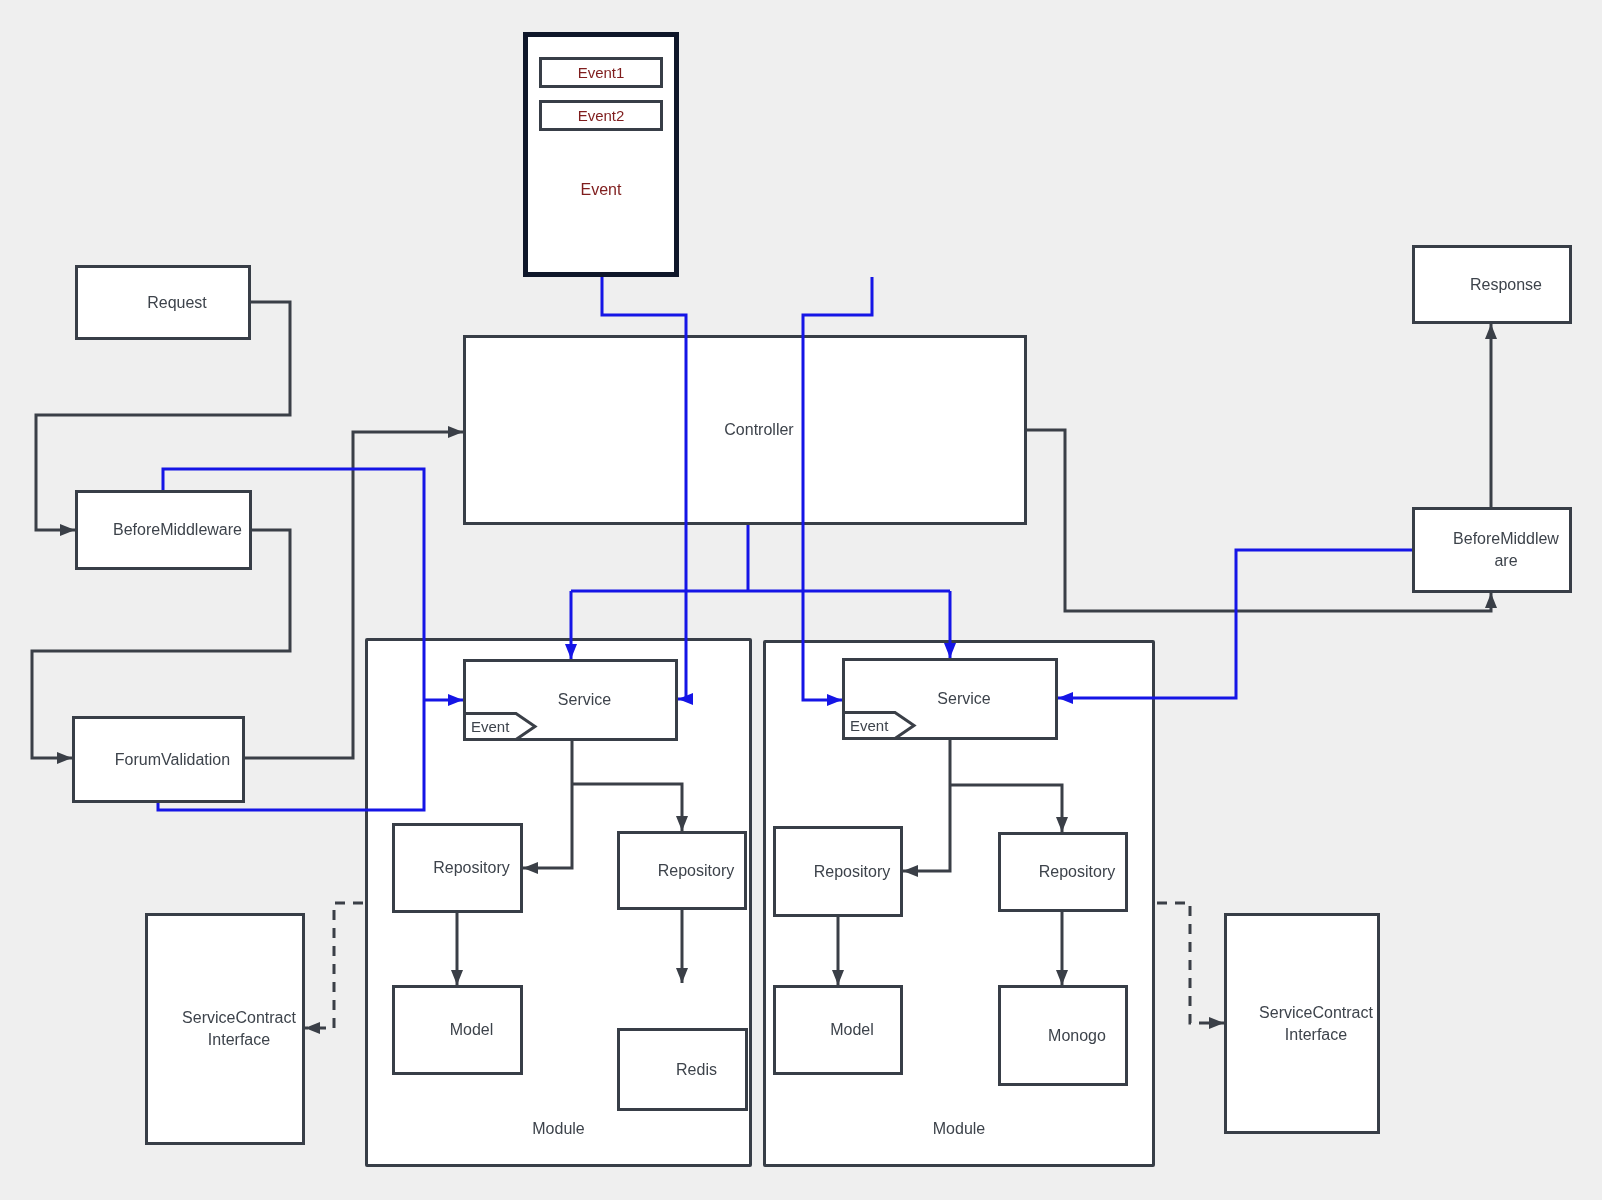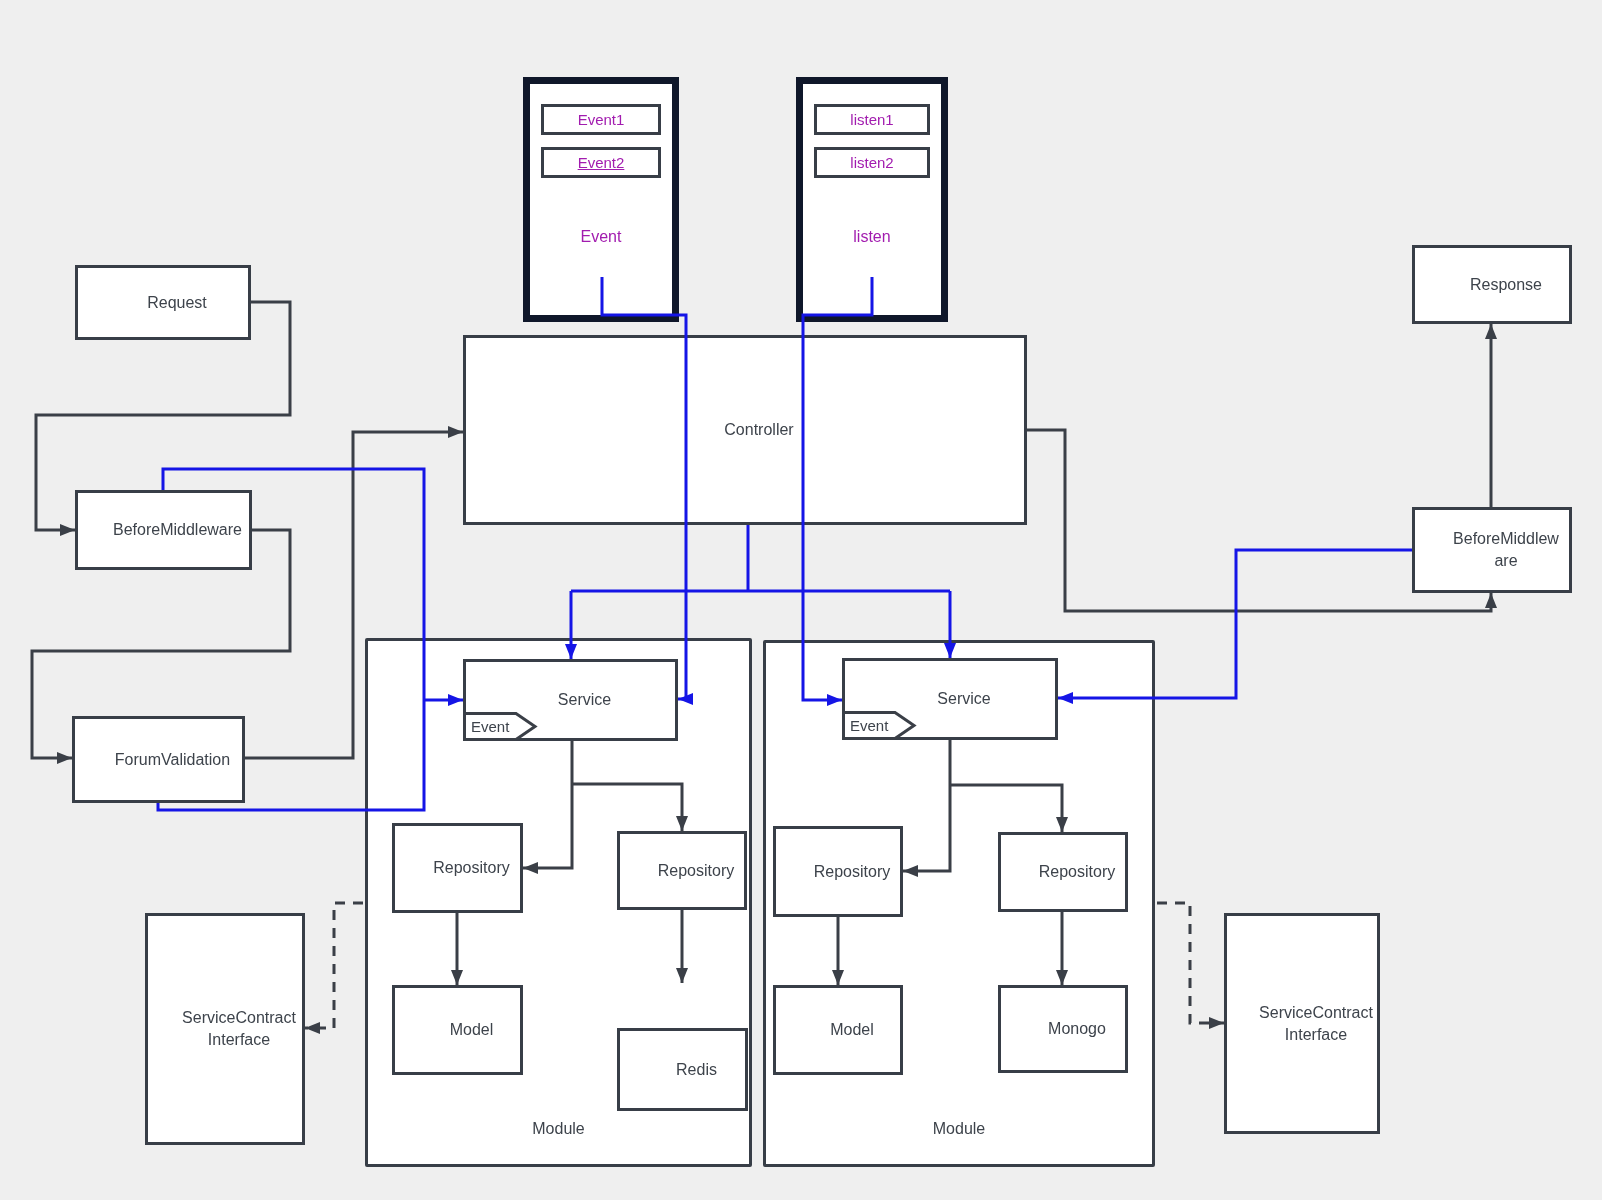--- a/index.html
+++ b/index.html
@@ -46,24 +46,23 @@
     word-break:break-all;
   }
   .tag-svg{
     position:absolute;
     left:-3px;
     bottom:-3px;
   }
   .group{
     position:absolute;
     background:#ffffff;
-    border:7px solid #0f172a;
-    box-sizing:border-box;
-    color:#a21caf;
-    margin-top:45px;
+    border:5px solid #0f172a;
+    box-sizing:border-box;
+    color:#7f1d1d;
   }
   .group-item{
     position:absolute;
     left:11px; right:11px;
     height:31px;
     background:#ffffff;
     border:3px solid #383e47;
     box-sizing:border-box;
     display:flex;
     align-items:center;
@@ -139,38 +138,33 @@
     </div>
     <div class="node" data-node-id="repository-2a" style="left: 773px; top: 826px; width: 130px; height: 91px;">
       <span class="label">Repository</span>
     </div>
     <div class="node" data-node-id="repository-2b" style="left: 998px; top: 832px; width: 130px; height: 80px;">
       <span class="label">Repository</span>
     </div>
     <div class="node" data-node-id="model-2" style="left: 773px; top: 985px; width: 130px; height: 90px;">
       <span class="label">Model</span>
     </div>
-    <div class="node" data-node-id="monogo" style="left: 998px; top: 985px; width: 130px; height: 88px;">
+    <div class="node" data-node-id="monogo" style="left: 998px; top: 985px; width: 130px; height: 101px;">
       <span class="label">Monogo</span>
     </div>
     <div class="node" data-node-id="service-contract-interface-1" style="left: 145px; top: 913px; width: 160px; height: 232px;">
       <span class="label">ServiceContract Interface</span>
     </div>
     <div class="node" data-node-id="service-contract-interface-2" style="left: 1224px; top: 913px; width: 156px; height: 221px;">
       <span class="label">ServiceContract Interface</span>
     </div>
     <div class="group" data-node-id="event-group" style="left: 523px; top: 32px; width: 156px; height: 245px;">
       <div class="group-item" style="top: 20px;">Event1</div>
-      <div class="group-item" style="top: 63px; text-decoration: underline;">Event2</div>
+      <div class="group-item" style="top: 63px;">Event2</div>
       <div class="group-caption">Event</div>
-    </div>
-    <div class="group" data-node-id="listen-group" style="left: 796px; top: 32px; width: 152px; height: 245px;">
-      <div class="group-item" style="top: 20px;">listen1</div>
-      <div class="group-item" style="top: 63px;">listen2</div>
-      <div class="group-caption">listen</div>
     </div>
     <svg class="edge-layer" width="1602" height="1200">
       <polyline points="251,302 290,302 290,415 36,415 36,530 75,530" fill="none" stroke="#3a3f47" stroke-width="3"></polyline>
       <polygon points="75,530 60,536 60,524" fill="#3a3f47"></polygon>
       <polyline points="252,530 290,530 290,651 32,651 32,758 72,758" fill="none" stroke="#3a3f47" stroke-width="3"></polyline>
       <polygon points="72,758 57,764 57,752" fill="#3a3f47"></polygon>
       <polyline points="245,758 353,758 353,432 463,432" fill="none" stroke="#3a3f47" stroke-width="3"></polyline>
       <polygon points="463,432 448,438 448,426" fill="#3a3f47"></polygon>
       <polyline points="1027,430 1065,430 1065,611 1491,611 1491,593" fill="none" stroke="#3a3f47" stroke-width="3"></polyline>
       <polygon points="1491,593 1497,608 1485,608" fill="#3a3f47"></polygon>

